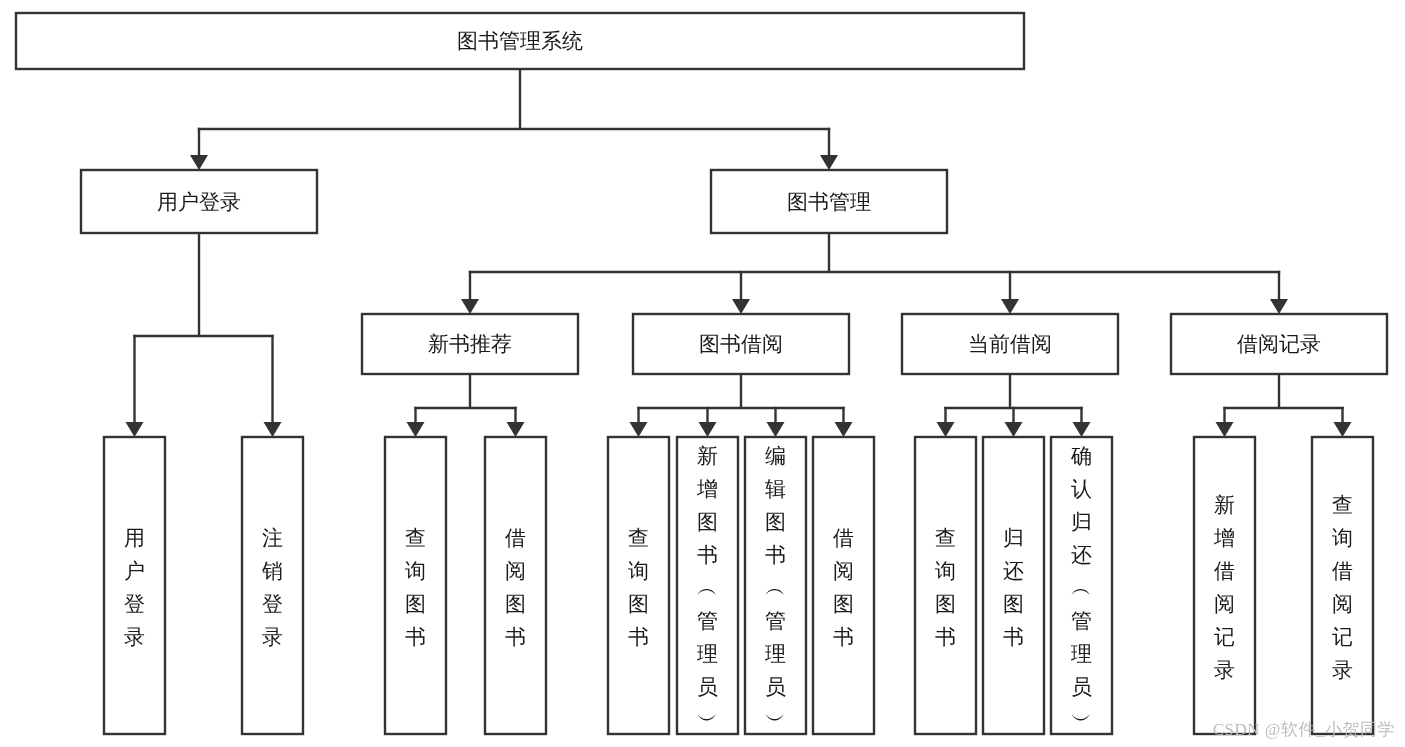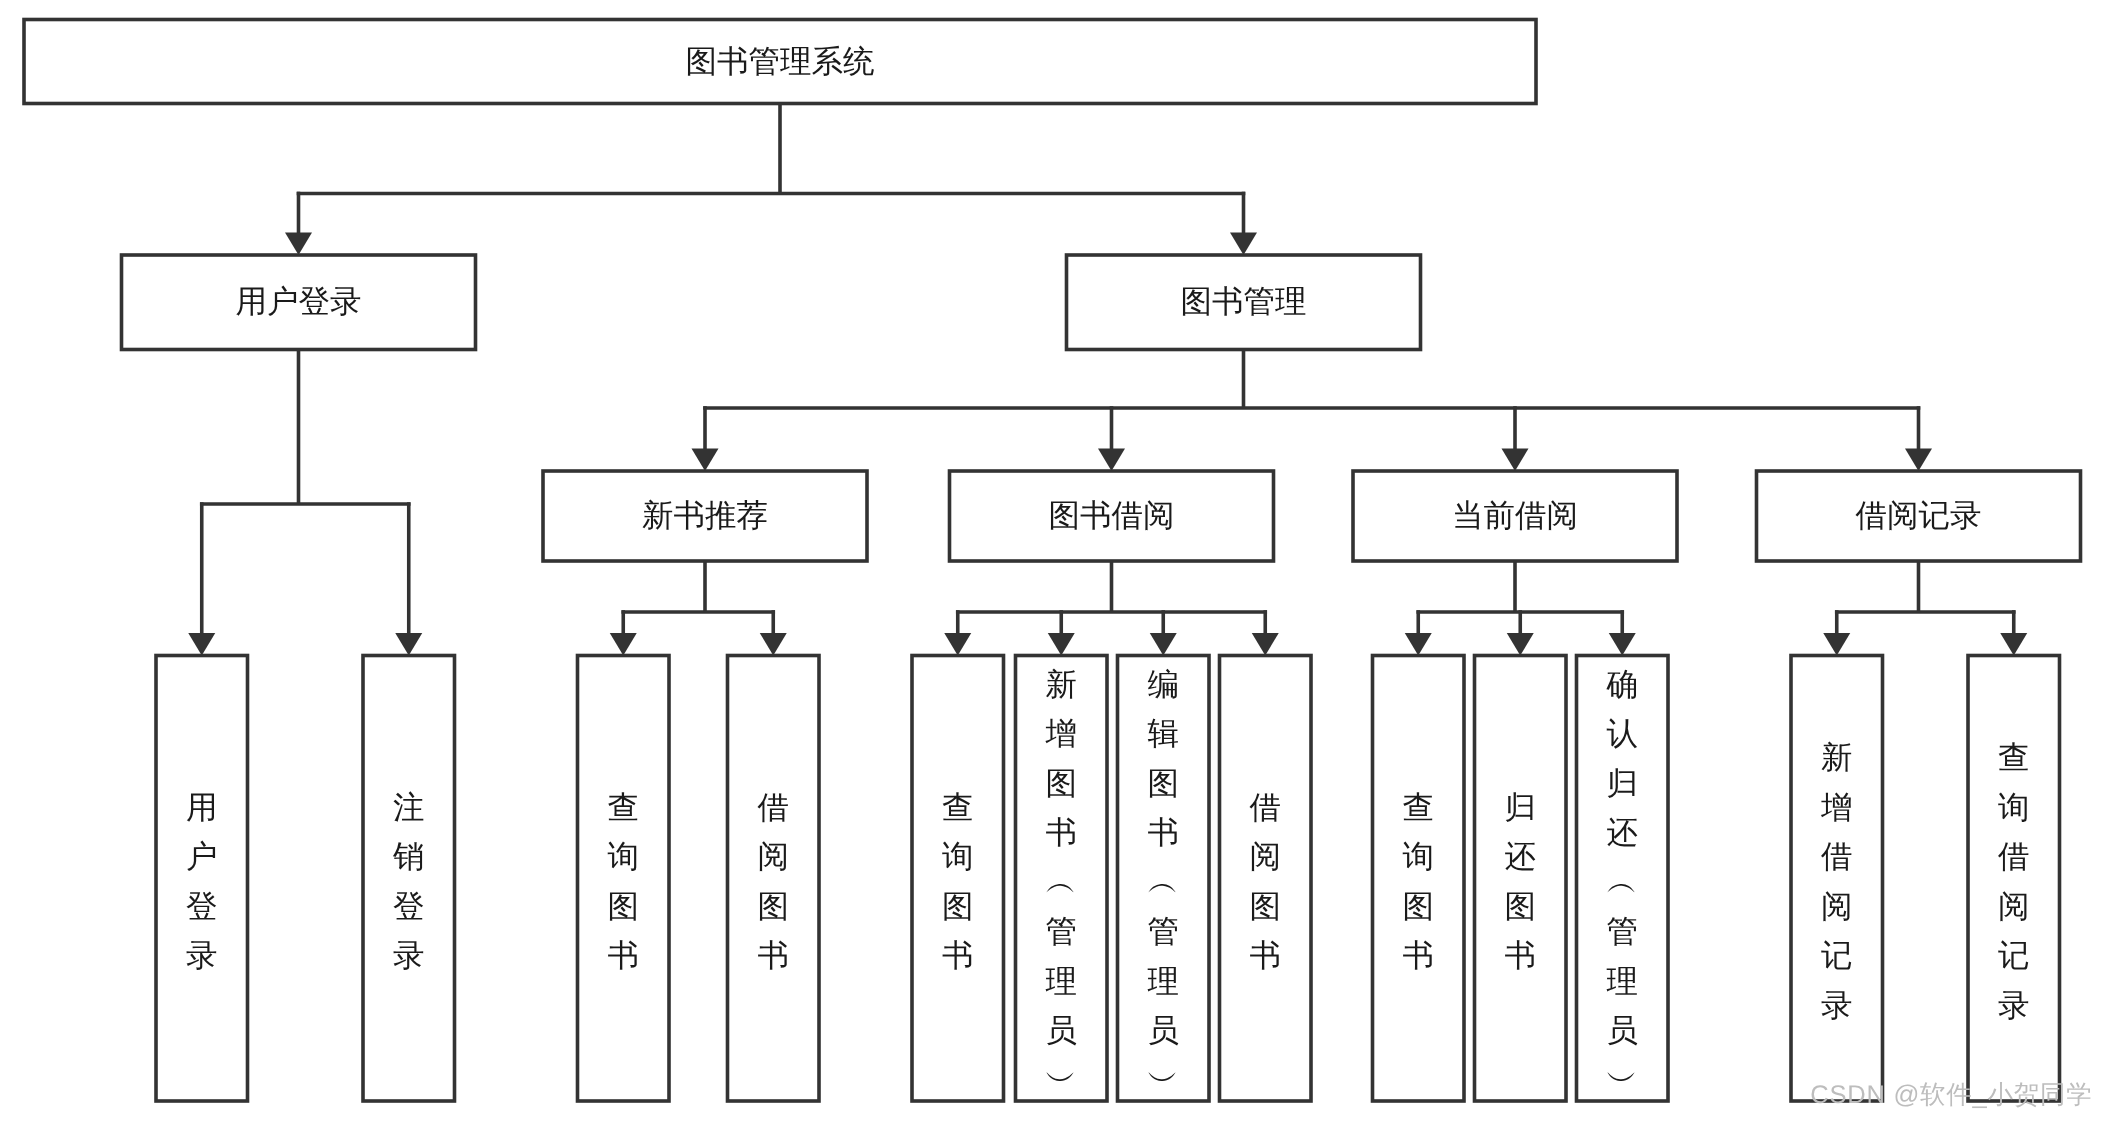--- a/index.html
+++ b/index.html
@@ -54,21 +54,21 @@
   .node-label-v {
     font-family: "DejaVu Sans", "Liberation Sans", sans-serif;
     font-size: 21px;
     fill: #1a1a1a;
     text-anchor: middle;
   }
   .watermark {
     position: absolute;
     right: 10px;
     bottom: 6px;
-    font-family: Liberation Sans, sans-serif;
+    font-family: Liberation Serif, serif;
     font-size: 17px;
     color: #bdbdbd;
     white-space: nowrap;
     letter-spacing: 0.5px;
     pointer-events: none;
   }
 </style>
 </head>
 <body>
 

